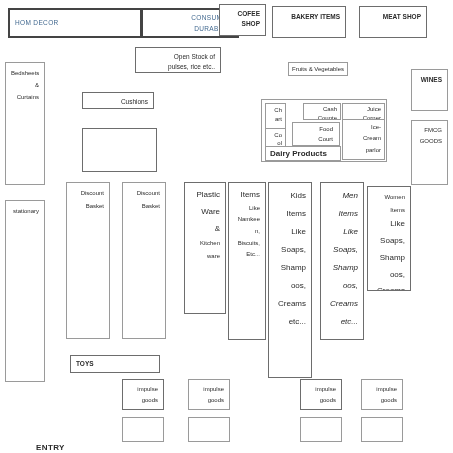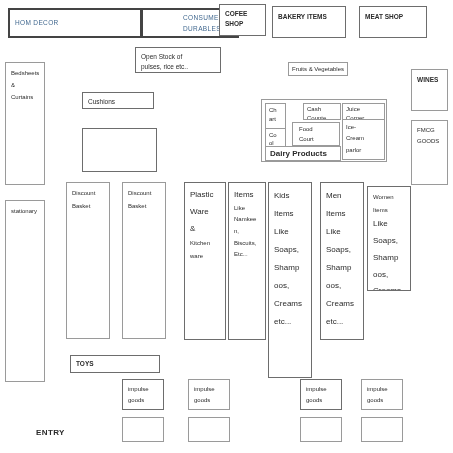--- a/index.html
+++ b/index.html
@@ -21,20 +21,21 @@
   .box {
     position: absolute;
     box-sizing: border-box;
     background: #ffffff;
     border: 1px solid #9a9a9a;
     color: #2b2b2b;
     font-size: 7px;
     line-height: 1.75;
     padding: 4px 5px;
     overflow: hidden;
+    text-align: right;
   }
   .box.thick {
     border: 2px solid #444444;
   }
   .box.med {
     border: 1.5px solid #6d6d6d;
   }
   .t-blue {
     color: #41688f;
     letter-spacing: 0.35px;
@@ -52,20 +53,21 @@
     align-items: center;
     justify-content: center;
     text-align: center;
   }
   .plain-label {
     position: absolute;
     font-size: 8px;
     font-weight: bold;
     color: #2b2b2b;
     letter-spacing: 0.4px;
+    margin-top: 15px;
   }
   .stack span { display: block; }
 </style>
 </head>
 <body>
 
 <div id="canvas">
 
   <div class="box thick center-v" style="left:8px; top:8px; width:134px; height:30px;">
     <span class="t-blue f-65">HOM DECOR</span>
@@ -164,21 +166,21 @@
   <div class="box stack" style="left:66px; top:182px; width:44px; height:157px; line-height:2.2;">
     <span class="f-6">Discount</span>
     <span class="f-6">Basket</span>
   </div>
 
   <div class="box stack" style="left:122px; top:182px; width:44px; height:157px; line-height:2.2;">
     <span class="f-6">Discount</span>
     <span class="f-6">Basket</span>
   </div>
 
-  <div class="box med stack" style="left:184px; top:182px; width:42px; height:158px; line-height:2.1;">
+  <div class="box med stack" style="left:184px; top:182px; width:42px; height:132px; line-height:2.1;">
     <span class="f-8">Plastic</span>
     <span class="f-8">Ware</span>
     <span class="f-8">&amp;</span>
     <span class="f-6">Kitchen</span>
     <span class="f-6">ware</span>
   </div>
 
   <div class="box med stack" style="left:228px; top:182px; width:38px; height:158px; line-height:1.95;">
     <span class="f-8">Items</span>
     <span class="f-6">Like</span>
@@ -192,21 +194,21 @@
     <span class="f-8">Kids</span>
     <span class="f-8">Items</span>
     <span class="f-8">Like</span>
     <span class="f-8">Soaps,</span>
     <span class="f-8">Shamp</span>
     <span class="f-8">oos,</span>
     <span class="f-8">Creams</span>
     <span class="f-8">etc...</span>
   </div>
 
-  <div class="box med stack" style="left:320px; top:182px; width:44px; height:158px; line-height:2.25;">
+  <div class="box med stack" style="left:320px; top:182px; width:44px; height:158px; line-height:2.25;font-style:italic;">
     <span class="f-8">Men</span>
     <span class="f-8">Items</span>
     <span class="f-8">Like</span>
     <span class="f-8">Soaps,</span>
     <span class="f-8">Shamp</span>
     <span class="f-8">oos,</span>
     <span class="f-8">Creams</span>
     <span class="f-8">etc...</span>
   </div>
 

